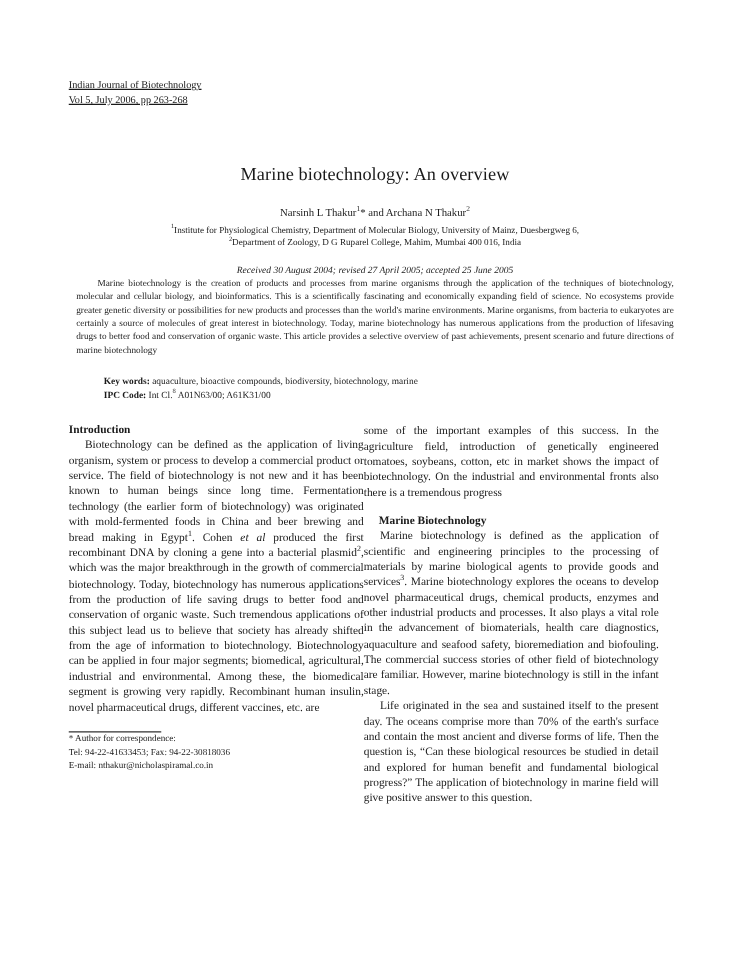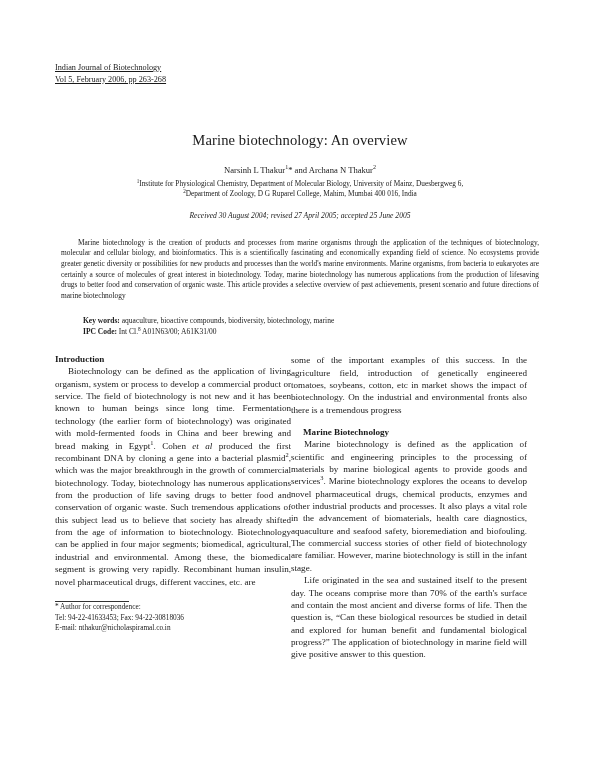--- a/index.html
+++ b/index.html
@@ -55,21 +55,21 @@
     margin-top: 11px;
     text-align: center;
   }
 
   
   .abstract {
     font-size: 7.4px;
     line-height: 1.45;
     text-align: justify;
     text-indent: 17px;
-    margin-top: 18px;
+    margin-top: 2px;
     padding: 0 6px;
   }
   .keywords-block {
     font-size: 7.5px;
     line-height: 1.5;
     margin-top: 13px;
     padding-left: 28px;
   }
   .keywords-block b { font-weight: bold; }
   sup { font-size: 70%; vertical-align: super; line-height: 0; }
@@ -114,21 +114,21 @@
   .footnote div { margin: 0; }
   .footnote b { font-weight: bold; }
 </style>
 </head>
 <body>
 
 <div class="page">
 
   <div class="journal-header">
     <div>Indian Journal of Biotechnology</div>
-    <div>Vol 5, February 2006, pp 263-268</div>
+    <div>Vol 5, July 2006, pp 263-268</div>
   </div>
 
   <div class="title-block">
     <h1 class="article-title">Marine biotechnology: An overview</h1>
     <div class="authors"><span id="authors-slot">Narsinh L Thakur<sup>1</sup>* and Archana N Thakur<sup>2</sup></span></div>
     <div class="affiliation"><span id="aff1-slot"><sup>1</sup>Institute for Physiological Chemistry, Department of Molecular Biology, University of Mainz, Duesbergweg 6,</span></div>
     <div class="affiliation"><span id="aff2-slot"><sup>2</sup>Department of Zoology, D G Ruparel College, Mahim, Mumbai 400 016, India</span></div>
     <div class="dates">Received 30 August 2004; revised 27 April 2005; accepted 25 June 2005</div>
   </div>
 

